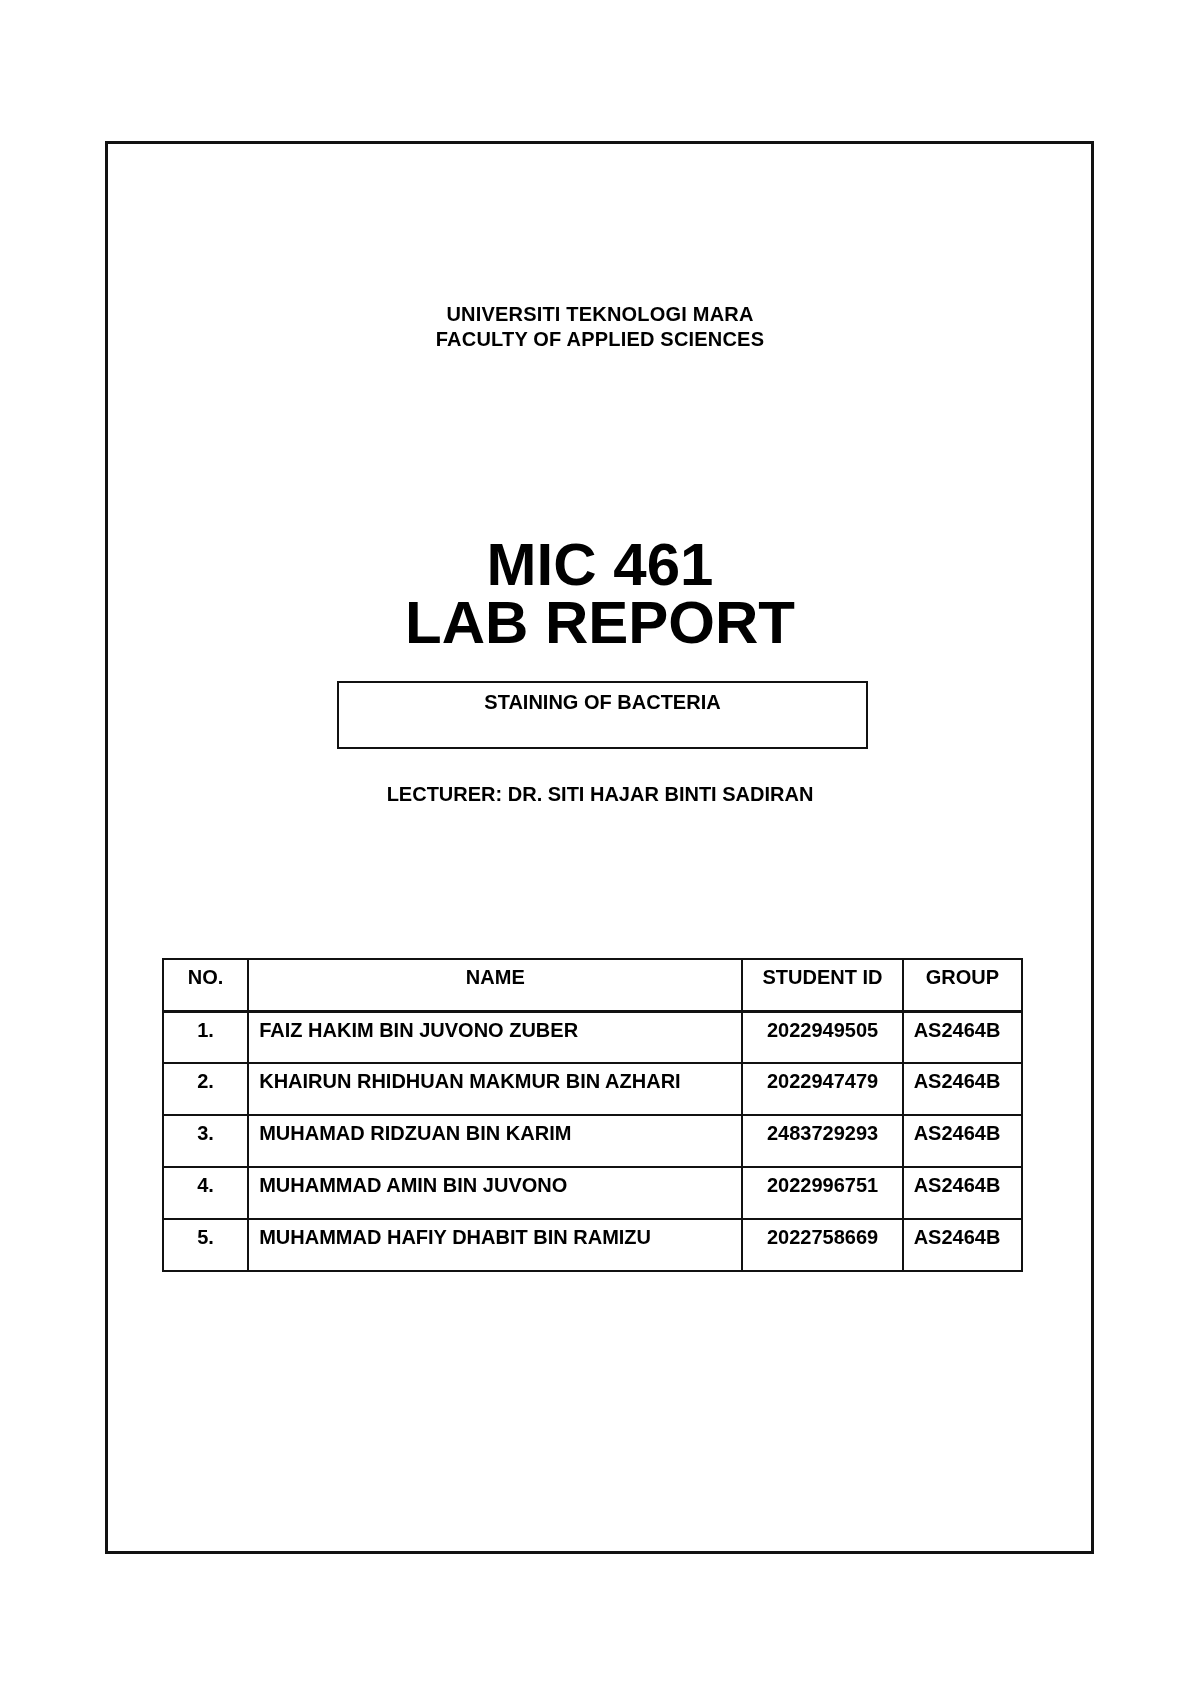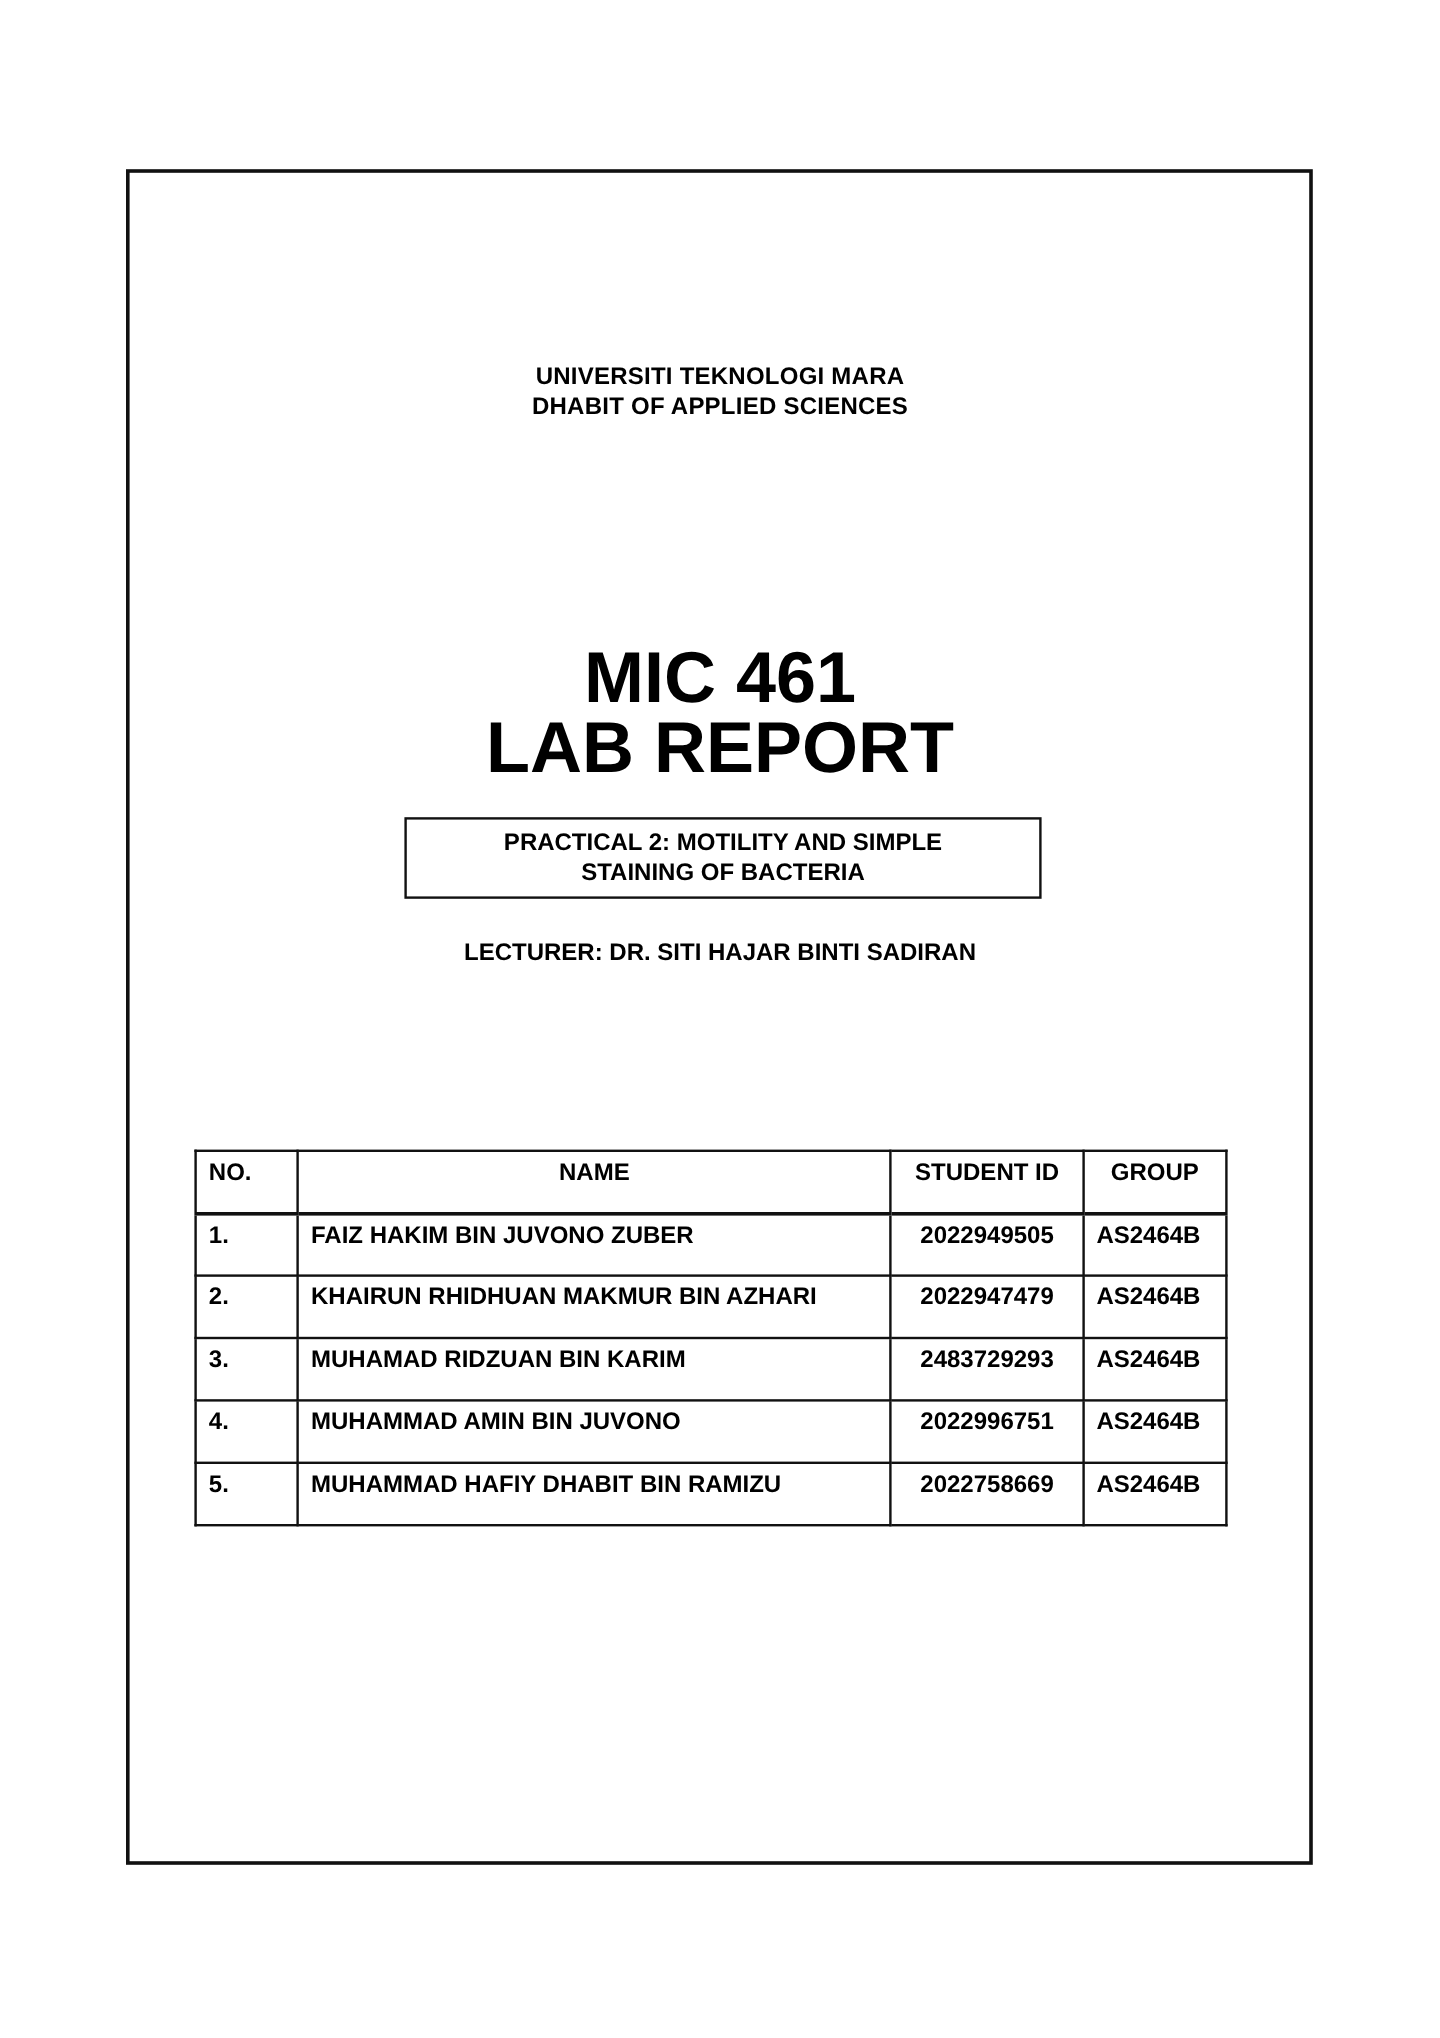--- a/index.html
+++ b/index.html
@@ -25,43 +25,42 @@
   .lecturer { top: 782px; font-size: 20px; line-height: 25px; }
   table.members {
     position: absolute; left: 162px; top: 958px; width: 861px;
     border-collapse: collapse; font-weight: bold; font-size: 20px;
   }
   table.members th, table.members td {
     border: 2px solid #111; vertical-align: top; height: 52px; box-sizing: border-box;
     padding: 6px 10px 0 10px; font-weight: bold;
   }
   table.members thead th { border-bottom: 3px solid #111; }
-  .c-no { width: 87px; text-align: left; }
+  .c-no { width: 87px; text-align: center; }
   .c-name { width: 517px; text-align: left; }
   .c-name-h { text-align: center; }
   .c-id { width: 162px; text-align: center; }
   .c-grp { width: 120px; }
 </style>
 </head>
 <body>
 
 <div class="frame"></div>
 
 <div class="center-text uni">
   <div>UNIVERSITI TEKNOLOGI MARA</div>
-  <div>DHABIT OF APPLIED SCIENCES</div>
+  <div>FACULTY OF APPLIED SCIENCES</div>
 </div>
 
 <div class="center-text course">
   <div>MIC 461</div>
   <div>LAB REPORT</div>
 </div>
 
 <div class="practical-box">
-  <div>PRACTICAL 2: MOTILITY AND SIMPLE</div>
   <div>STAINING OF BACTERIA</div>
 </div>
 
 <div class="center-text lecturer">LECTURER: DR. SITI HAJAR BINTI SADIRAN</div>
 
 <table class="members">
   <thead>
     <tr>
       <th class="c-no">NO.</th>
       <th class="c-name c-name-h">NAME</th>

